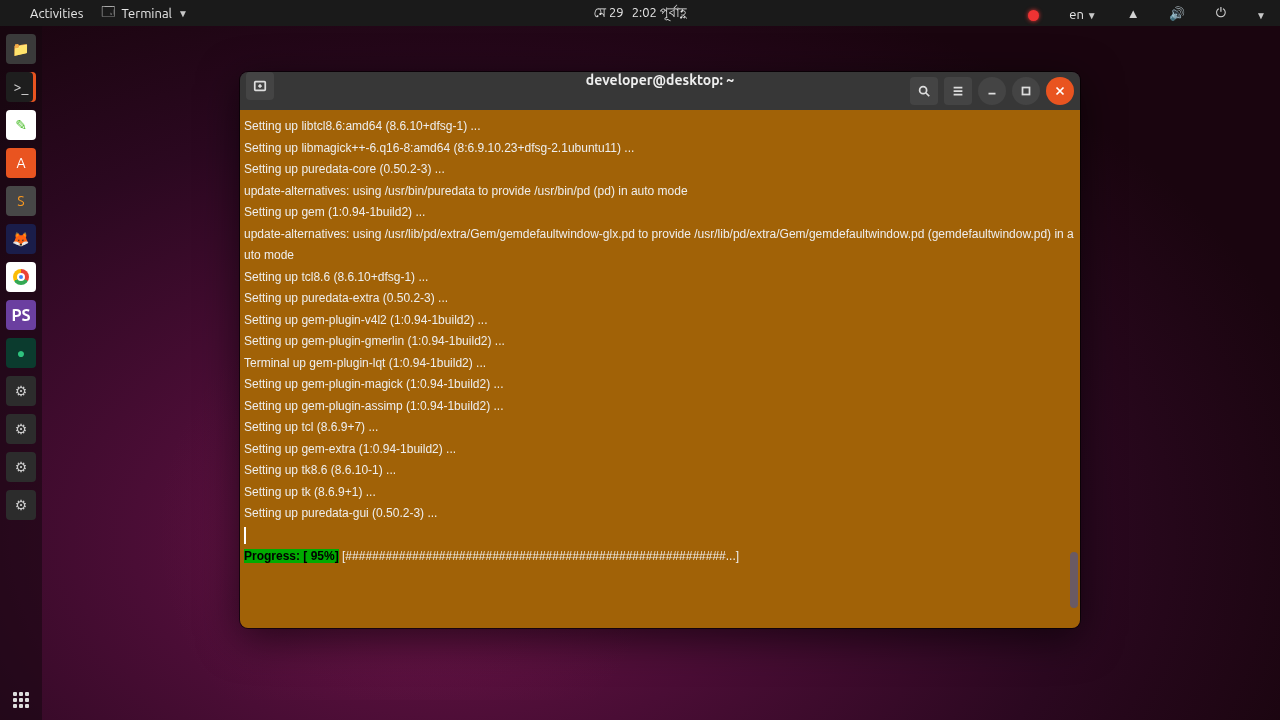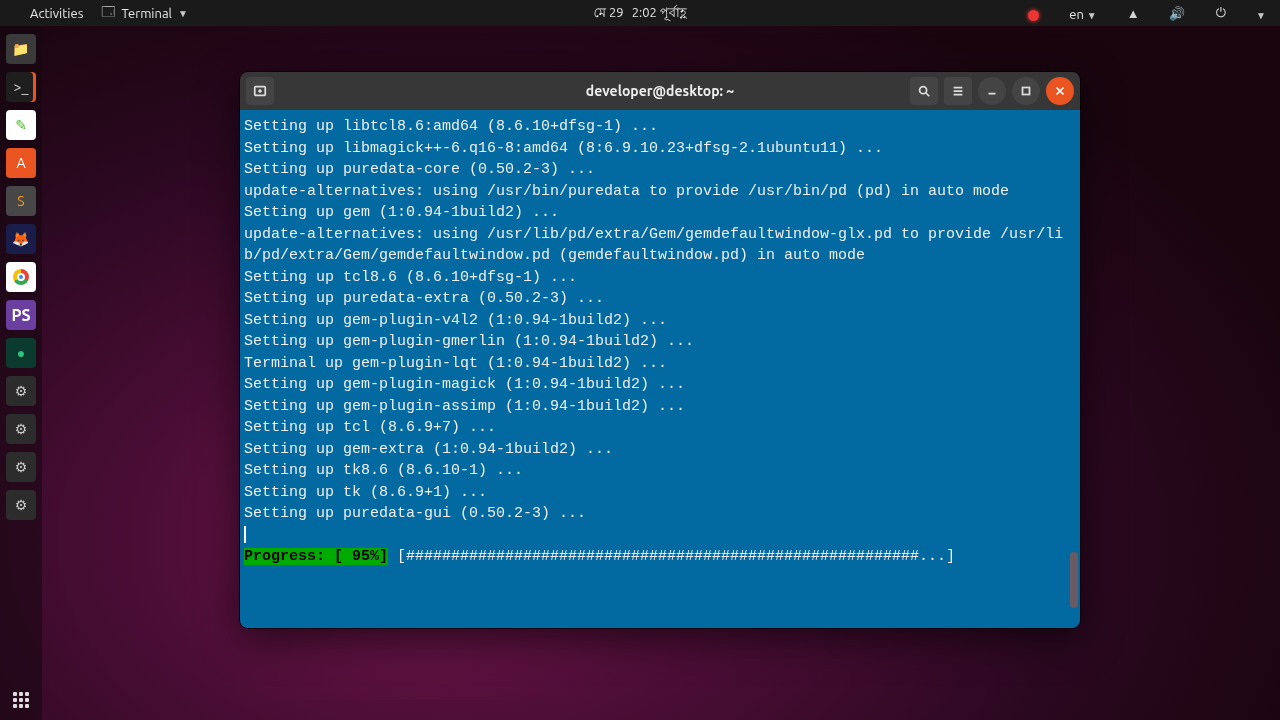--- a/index.html
+++ b/index.html
@@ -55,35 +55,35 @@
   
   .win{
     position:absolute; left:240px; top:72px; width:840px; height:556px;
     background:#2c001e;
     border-radius:8px;
     box-shadow:0 10px 40px rgba(0,0,0,.6),0 0 0 1px rgba(0,0,0,.6);
     display:flex;flex-direction:column;overflow:hidden;
     z-index:60;
   }
   .titlebar{
-    height:38px;background:#373737;display:flex;align-items:center;position:relative;
+    height:38px;background:#373737;display:flex;position:relative;
     padding:0 6px;gap:6px;color:#eee;
   }
   .tb-btn{width:28px;height:28px;border-radius:4px;display:flex;align-items:center;justify-content:center;background:#444;cursor:pointer}
   .tb-btn.round{border-radius:50%}
   .tb-title{position:absolute;left:50%;transform:translateX(-50%);font-weight:600;font-size:14px}
   .tb-right{margin-left:auto;display:flex;gap:6px;align-items:center}
   .tb-close{background:#e95420;color:#fff}
   .tb-btn svg{width:14px;height:14px;stroke:#ddd;fill:none;stroke-width:2}
   .tb-close svg{stroke:#fff}
 
   .term-body{
-    flex:1;background:#0369a1;position:relative;
-    font-family:Liberation Mono, monospace;
-    font-size:15px;line-height:21.5px;color:#eee;
+    flex:1;background:#a16207;position:relative;
+    font-family:Liberation Sans, sans-serif;
+    font-size:12px;line-height:21.5px;color:#eee;
     padding:6px 4px 6px 4px;
     overflow:hidden;
   }
   .term-body .line{white-space:pre-wrap;word-break:break-all}
   .progress-line{white-space:pre}
   .prog-label{background:#00aa00;color:#000;font-weight:bold}
   .scrollbar{position:absolute;right:2px;top:0;bottom:0;width:10px}
   .scrollbar .thumb{position:absolute;right:0;width:8px;height:56px;bottom:20px;background:#6a5a63;border-radius:4px}
   .cursor{display:inline-block;width:2px;height:17px;background:#fff;vertical-align:middle}
 

